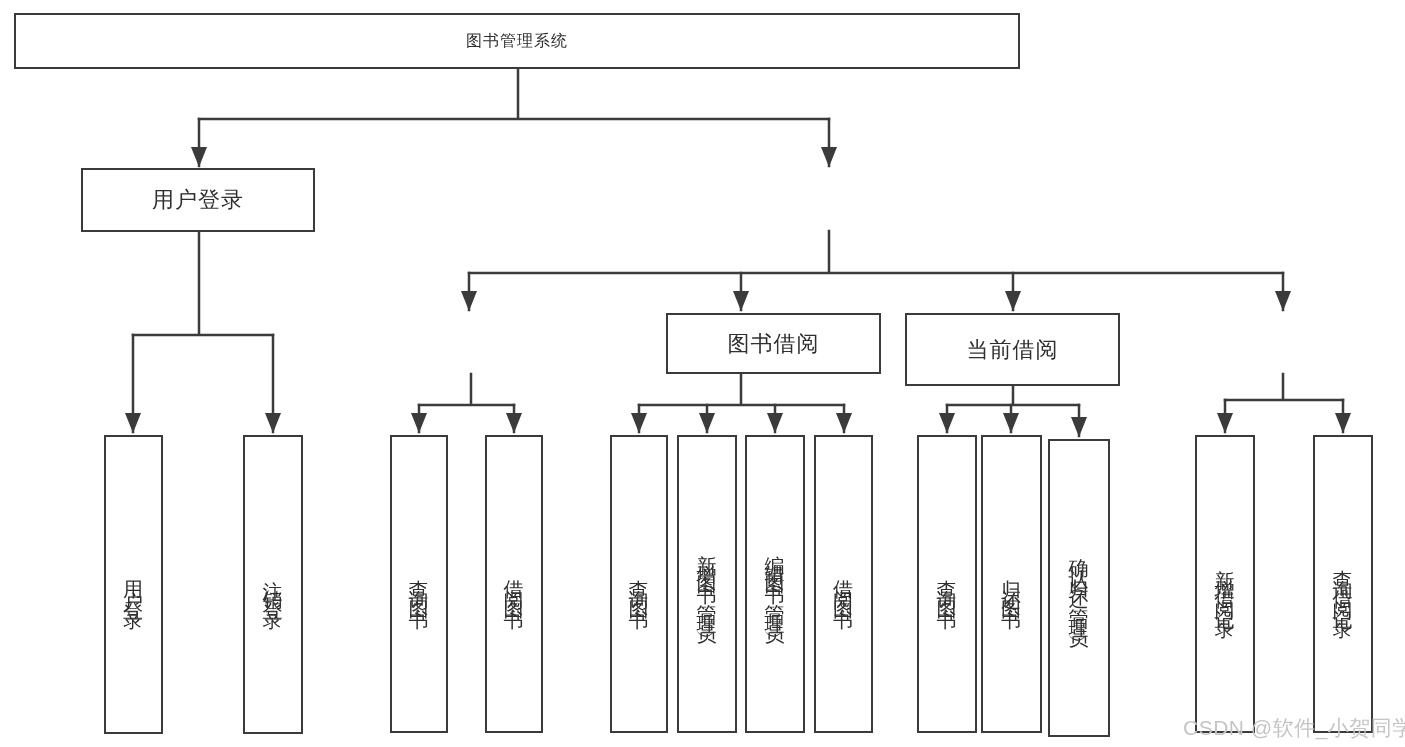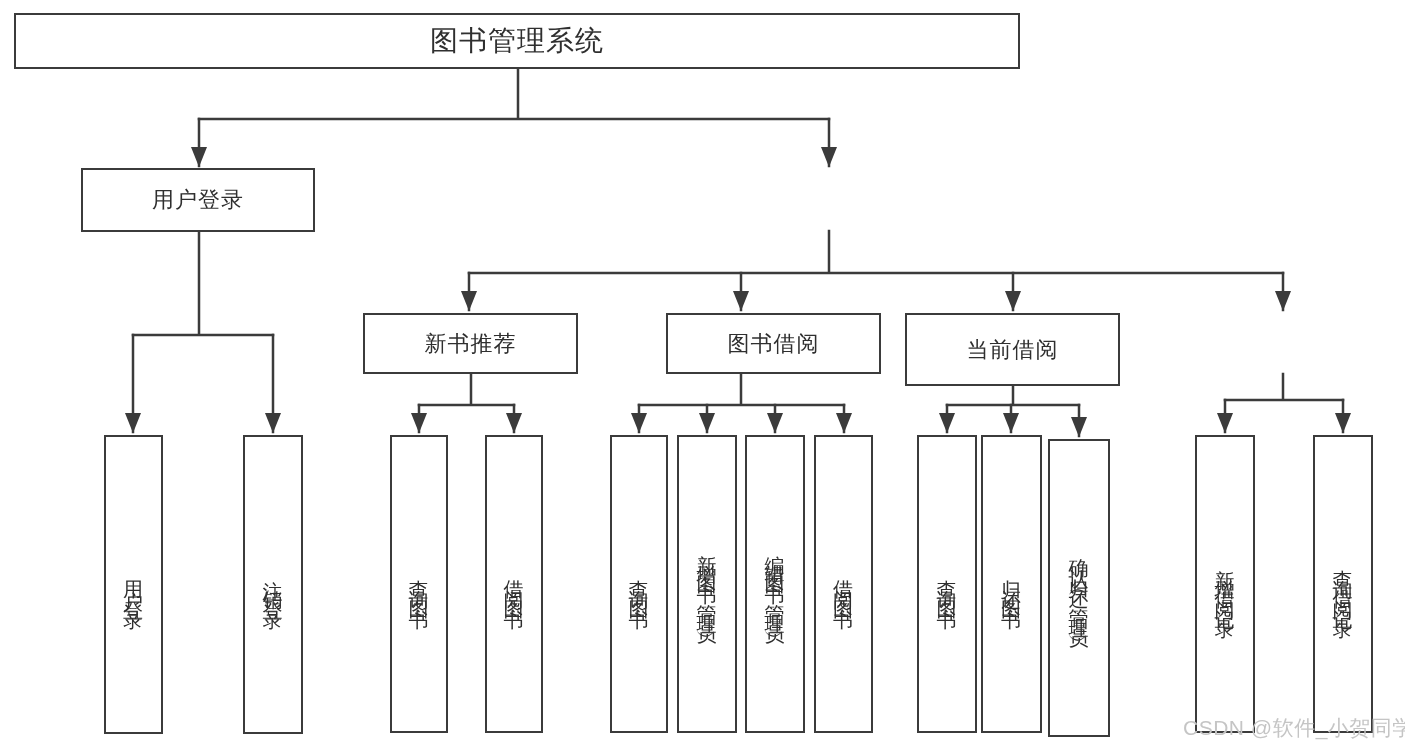--- a/index.html
+++ b/index.html
@@ -26,21 +26,21 @@
     box-sizing: border-box;
     border: 2.5px solid var(--line);
     background: var(--background);
     display: flex;
     align-items: center;
     justify-content: center;
     color: var(--text);
     z-index: 2;
   }
   .h { font-size: 22px; letter-spacing: 1px; }
-  .root-node { font-size: 28px; }
+  .root-node { font-size: 16px; }
   .v span {
     writing-mode: vertical-rl;
     text-orientation: mixed;
     font-size: 20px;
     line-height: 1;
     letter-spacing: 10px;
     white-space: nowrap;
   }
   .watermark {
     position: absolute;
@@ -100,21 +100,20 @@
       <path d="M1079,405 V436" marker-end="url(#arw)"></path>
       <path d="M1225,400 V432" marker-end="url(#arw)"></path>
       <path d="M1343,400 V432" marker-end="url(#arw)"></path>
     </g>
   </svg>
 
   <div class="node h root-node" style="left:14px; top:13px; width:1006px; height:56px;">图书管理系统</div>
 
   <div class="node h" style="left:81px; top:168px; width:234px; height:64px;">用户登录</div>
 
-  <div class="node h" style="left:363px; top:313px; width:215px; height:61px;">新书推荐</div>
   <div class="node h" style="left:666px; top:313px; width:215px; height:61px;">图书借阅</div>
   <div class="node h" style="left:905px; top:313px; width:215px; height:73px;font-family:Liberation Mono, monospace;">当前借阅</div>
 
   <div class="node v" style="left:104px; top:435px; width:59px; height:299px;">
     <span>用户登录</span>
   </div>
   <div class="node v" style="left:243px; top:435px; width:60px; height:299px;">
     <span>注销登录</span>
   </div>
 

